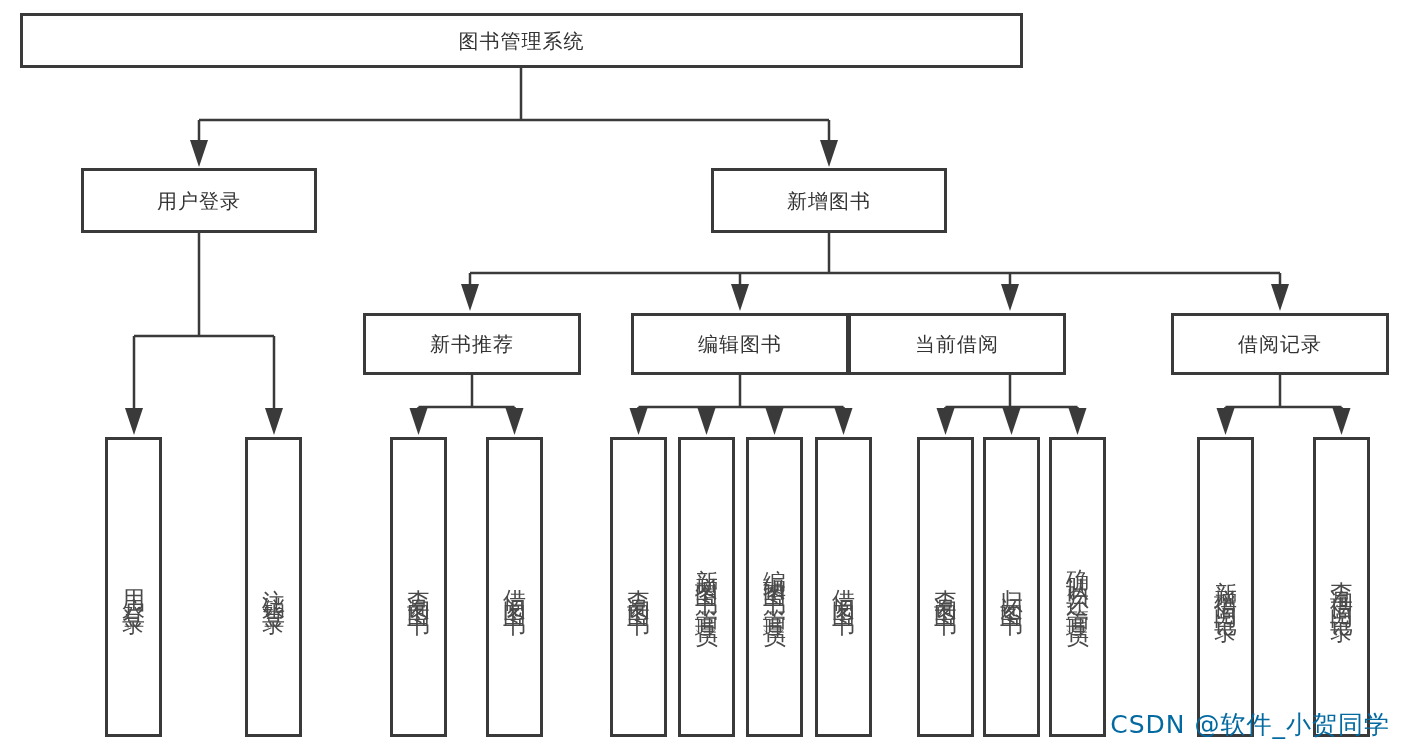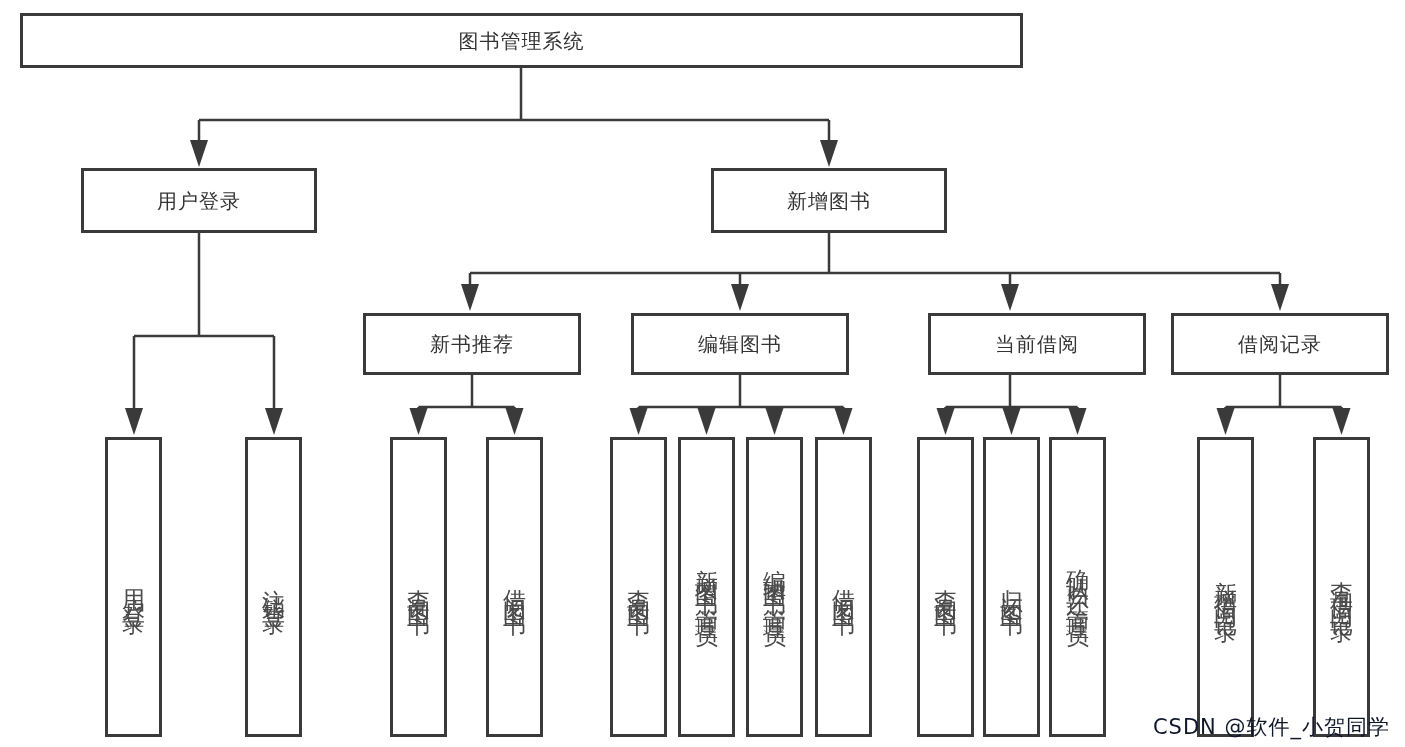--- a/index.html
+++ b/index.html
@@ -15,21 +15,21 @@
   }
   .box.h span{
     font-size:20px;color:#333333;letter-spacing:1px;line-height:1;white-space:nowrap;
   }
   .box.v span{
     writing-mode:vertical-rl;text-orientation:mixed;
     font-size:23px;letter-spacing:8px;color:#4a4a4a;line-height:1;
   }
   .watermark{
     position:absolute;right:15px;bottom:6px;
-    font-size:21px;color:#0f172a;letter-spacing:1px;white-space:nowrap;
+    font-size:25px;color:#0369a1;letter-spacing:1px;white-space:nowrap;
   }
 </style>
 </head>
 <body>
 
 <div class="canvas">
 
   <svg class="wires" width="1405" height="747" viewBox="0 0 1405 747">
     <defs>
       <path id="ah" d="M -9,-27 L 9,-27 L 0,0 Z"></path>
@@ -83,21 +83,21 @@
   <div class="box h" style="left:711px;top:168px;width:236px;height:65px">
     <span>新增图书</span>
   </div>
 
   <div class="box h" style="left:363px;top:313px;width:218px;height:62px">
     <span>新书推荐</span>
   </div>
   <div class="box h" style="left:631px;top:313px;width:218px;height:62px">
     <span>编辑图书</span>
   </div>
-  <div class="box h" style="left:928px;top:313px;width:218px;height:62px">
+  <div class="box h" style="left:848px;top:313px;width:218px;height:62px">
     <span>当前借阅</span>
   </div>
   <div class="box h" style="left:1171px;top:313px;width:218px;height:62px">
     <span>借阅记录</span>
   </div>
 
   <div class="box v" style="left:105px;top:437px;width:57px;height:300px">
     <span>用户登录</span>
   </div>
   <div class="box v" style="left:245px;top:437px;width:57px;height:300px">

